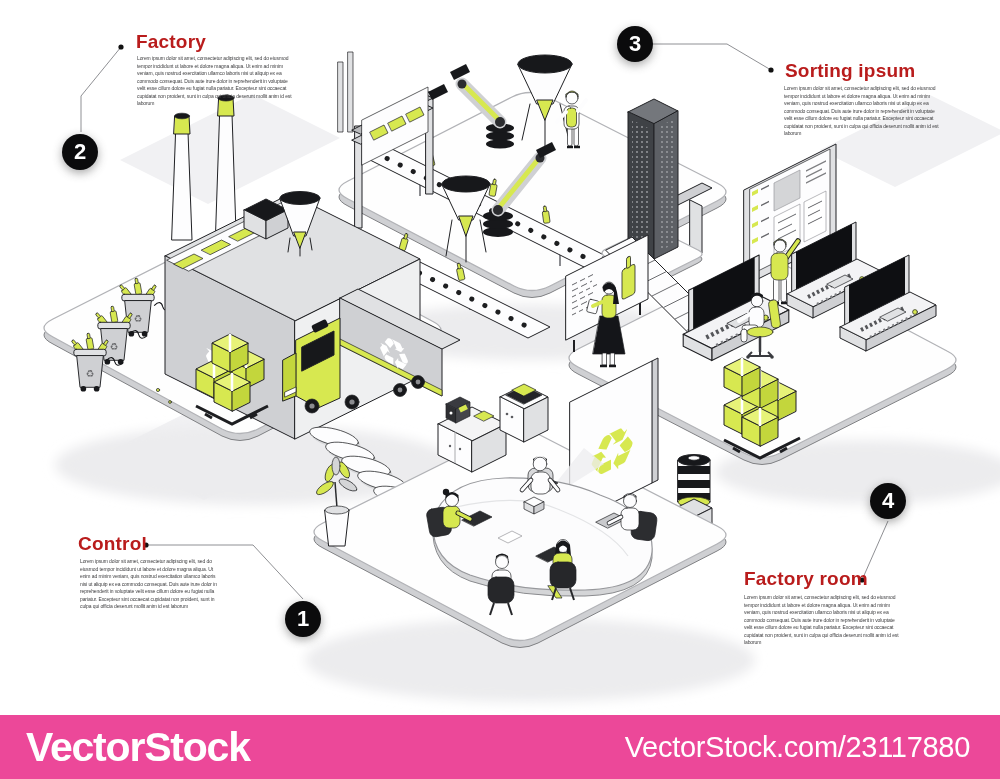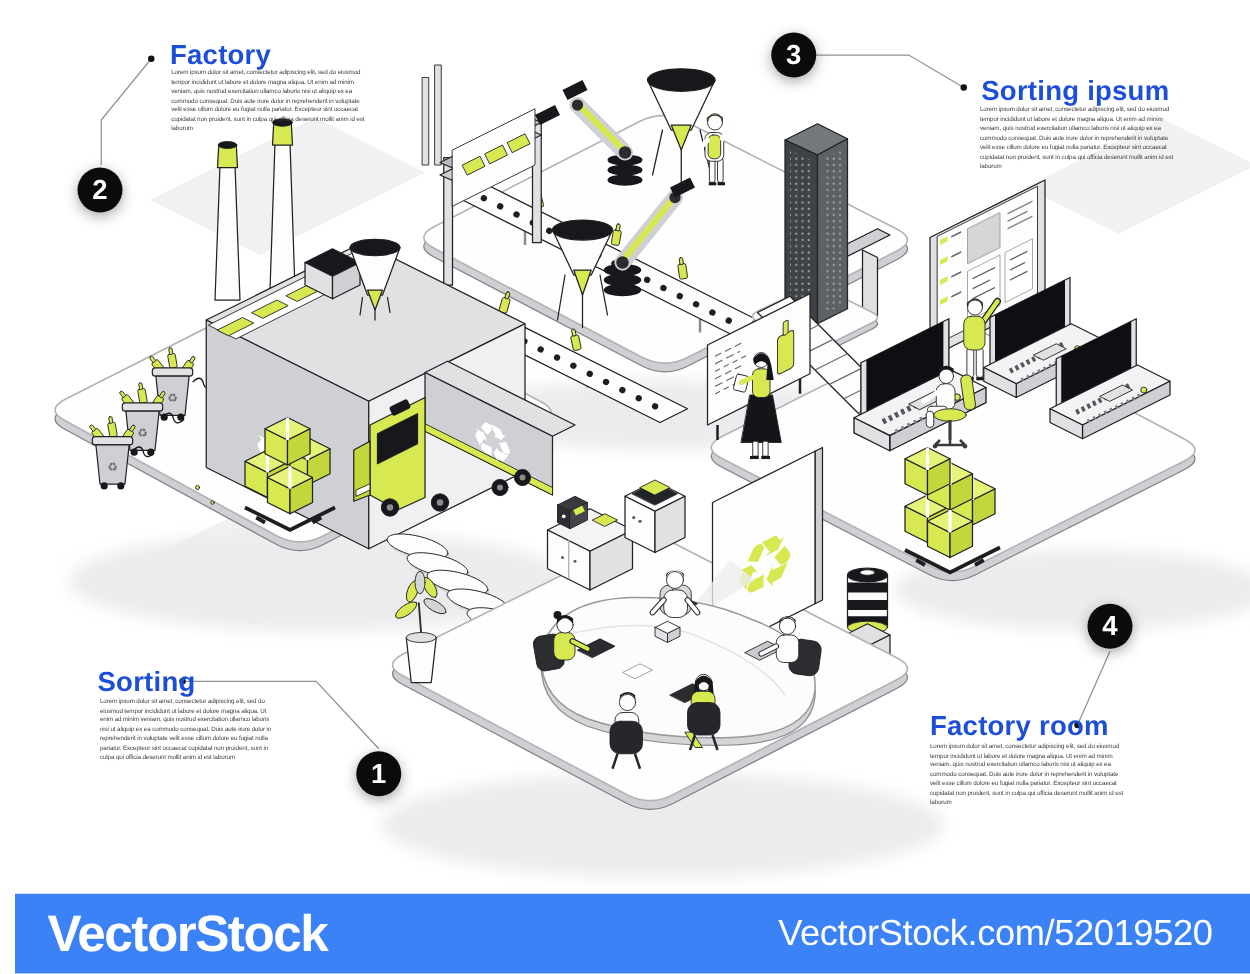--- a/index.html
+++ b/index.html
@@ -15,28 +15,28 @@
   .plat-top{fill:#fefefe;stroke:#b2b3b7;stroke-width:1.3;}
   .plat-side{fill:#cfd0d3;stroke:#808184;stroke-width:1;}
   .rollers{stroke:#1d1e20;stroke-width:5;stroke-linecap:round;stroke-dasharray:0.1 14.5;fill:none;}
   .stripe{stroke:#6b6c70;stroke-width:1;}
   .wire{stroke:#141518;stroke-width:1.1;fill:none;}
   .connector{stroke:#8f9094;stroke-width:1;fill:none;}
   .soft{fill:#ececee;}
   .band{fill:#f1f1f3;}
   .recsym{font-family:"DejaVu Sans",sans-serif;}
   
-  .callout-title{position:absolute;font-size:22px;font-weight:700;color:#1d4ed8;letter-spacing:.2px;}
+  .callout-title{position:absolute;font-size:19px;font-weight:700;color:#b91c1c;letter-spacing:.2px;}
   .callout-body{position:absolute;font-size:5px;line-height:7.5px;letter-spacing:-.1px;color:#3d3d3f;text-align:left;}
   .num-circle{position:absolute;width:36px;height:36px;border-radius:50%;background:#0b0b0c;color:#fff;
       display:flex;align-items:center;justify-content:center;font-size:22px;font-weight:700;
       box-shadow:0 3px 10px rgba(60,60,60,.45);}
   
-  #footer{position:absolute;left:0;right:0;bottom:0;height:64px;background:#3b82f6;
-      display:flex;align-items:center;justify-content:space-between;padding:0 30px 0 26px;box-sizing:border-box;margin-left:12px;}
+  #footer{position:absolute;left:0;right:0;bottom:0;height:64px;background:#ec4899;
+      display:flex;align-items:center;justify-content:space-between;padding:0 30px 0 26px;box-sizing:border-box;}
   #footer .logo{color:#fff;font-size:41px;font-weight:700;letter-spacing:-1.2px;}
   #footer .credit{color:#fff;font-size:29px;font-weight:400;letter-spacing:-.3px;}
 </style>
 </head>
 <body>
 
 <div id="page">
 
 <svg id="scene" width="1000" height="715" viewBox="0 0 1000 715">
   <defs>
@@ -588,26 +588,26 @@
 </svg>
 
 <div class="callout-title" style="left:136px;top:31px;">Factory</div>
 <div class="callout-body" style="left:137px;top:55px;width:157px;">Lorem ipsum dolor sit amet, consectetur adipiscing elit, sed do eiusmod tempor incididunt ut labore et dolore magna aliqua. Ut enim ad minim veniam, quis nostrud exercitation ullamco laboris nisi ut aliquip ex ea commodo consequat. Duis aute irure dolor in reprehenderit in voluptate velit esse cillum dolore eu fugiat nulla pariatur. Excepteur sint occaecat cupidatat non proident, sunt in culpa qui officia deserunt mollit anim id est laborum</div>
 <div class="num-circle" style="left:62px;top:134px;">2</div>
 
 <div class="callout-title" style="left:785px;top:60px;">Sorting ipsum</div>
 <div class="callout-body" style="left:784px;top:85px;width:157px;">Lorem ipsum dolor sit amet, consectetur adipiscing elit, sed do eiusmod tempor incididunt ut labore et dolore magna aliqua. Ut enim ad minim veniam, quis nostrud exercitation ullamco laboris nisi ut aliquip ex ea commodo consequat. Duis aute irure dolor in reprehenderit in voluptate velit esse cillum dolore eu fugiat nulla pariatur. Excepteur sint occaecat cupidatat non proident, sunt in culpa qui officia deserunt mollit anim id est laborum</div>
 <div class="num-circle" style="left:617px;top:26px;">3</div>
 
-<div class="callout-title" style="left:78px;top:533px;">Sorting</div>
+<div class="callout-title" style="left:78px;top:533px;">Control</div>
 <div class="callout-body" style="left:80px;top:558px;width:140px;">Lorem ipsum dolor sit amet, consectetur adipiscing elit, sed do eiusmod tempor incididunt ut labore et dolore magna aliqua. Ut enim ad minim veniam, quis nostrud exercitation ullamco laboris nisi ut aliquip ex ea commodo consequat. Duis aute irure dolor in reprehenderit in voluptate velit esse cillum dolore eu fugiat nulla pariatur. Excepteur sint occaecat cupidatat non proident, sunt in culpa qui officia deserunt mollit anim id est laborum</div>
 <div class="num-circle" style="left:285px;top:601px;">1</div>
 
 <div class="callout-title" style="left:744px;top:568px;">Factory room</div>
 <div class="callout-body" style="left:744px;top:594px;width:160px;">Lorem ipsum dolor sit amet, consectetur adipiscing elit, sed do eiusmod tempor incididunt ut labore et dolore magna aliqua. Ut enim ad minim veniam, quis nostrud exercitation ullamco laboris nisi ut aliquip ex ea commodo consequat. Duis aute irure dolor in reprehenderit in voluptate velit esse cillum dolore eu fugiat nulla pariatur. Excepteur sint occaecat cupidatat non proident, sunt in culpa qui officia deserunt mollit anim id est laborum</div>
 <div class="num-circle" style="left:870px;top:483px;">4</div>
 
 <div id="footer">
   <div class="logo">VectorStock</div>
-  <div class="credit">VectorStock.com/52019520</div>
+  <div class="credit">VectorStock.com/23117880</div>
 </div>
 
 </div>
 
 </body></html>

